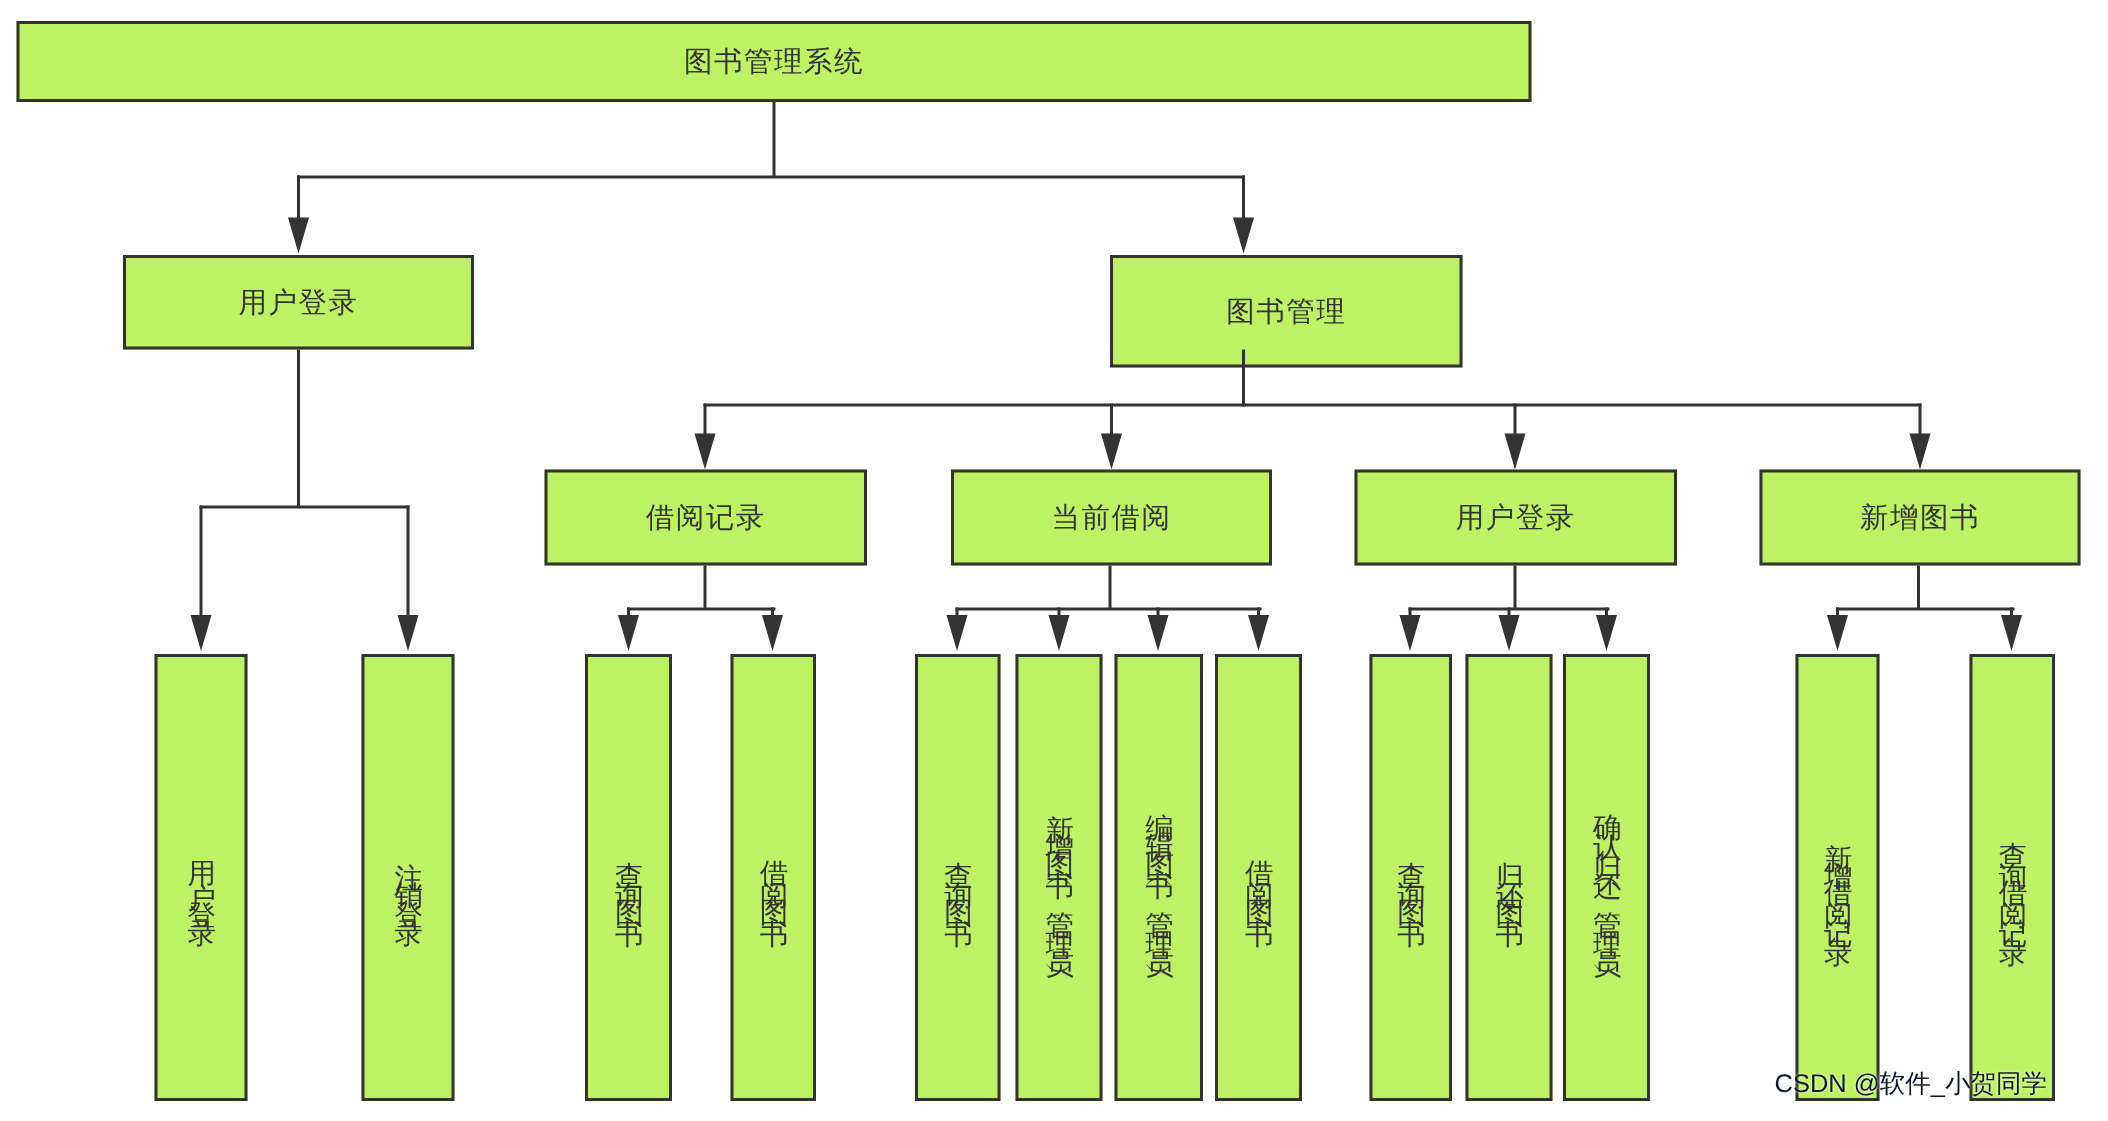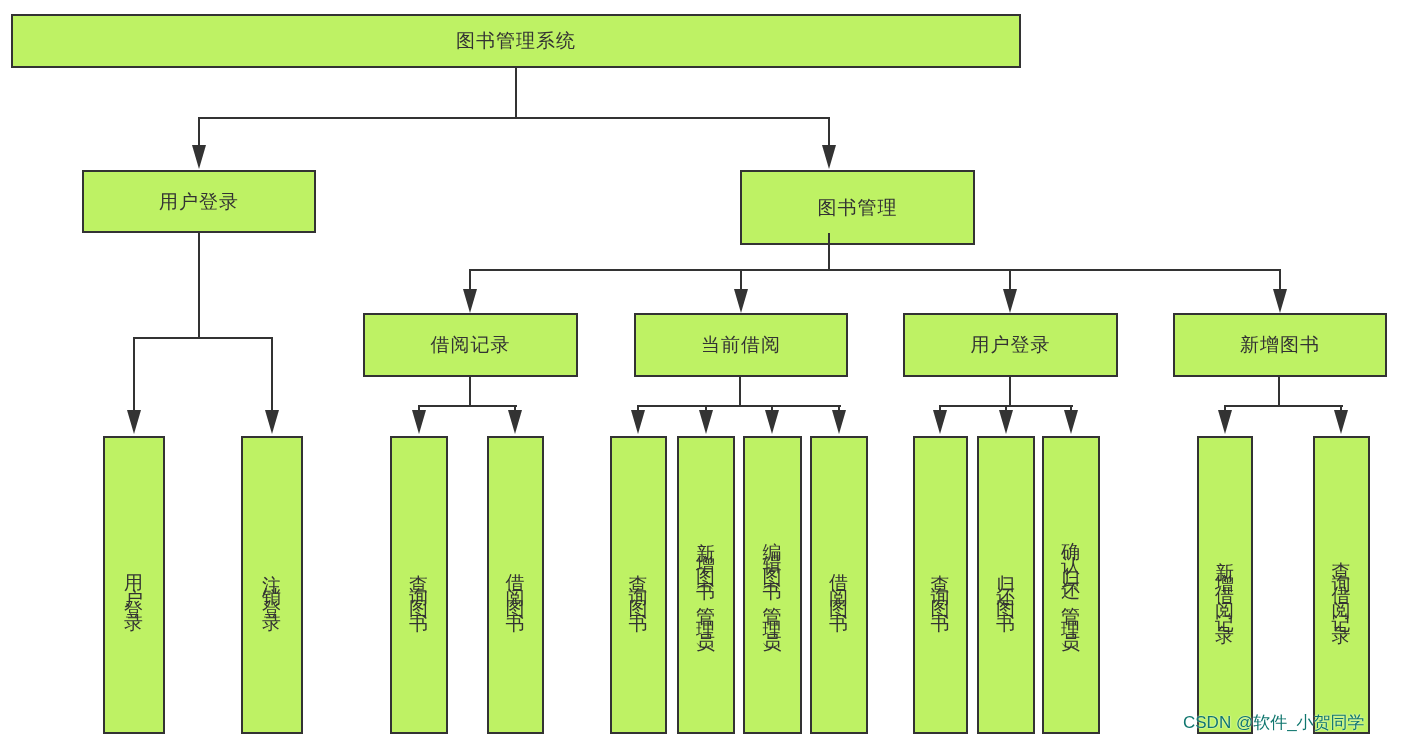--- a/index.html
+++ b/index.html
@@ -37,21 +37,21 @@
   .arrow{
     position:absolute;width:0;height:0;
     border-left:7px solid transparent;
     border-right:7px solid transparent;
     border-top:24px solid #333333;
   }
   .watermark{
     position:absolute;
     left:1183px;top:711px;
     font-size:17px;
-    color:#0f766e;
+    color:#0f172a;
     white-space:nowrap;
     text-shadow:0 0 2px #ffffff;
   }
 </style>
 </head>
 <body>
 
 <div class="canvas">
 
   <div class="box h" style="left:11px;top:14px;width:1010px;height:54px">

